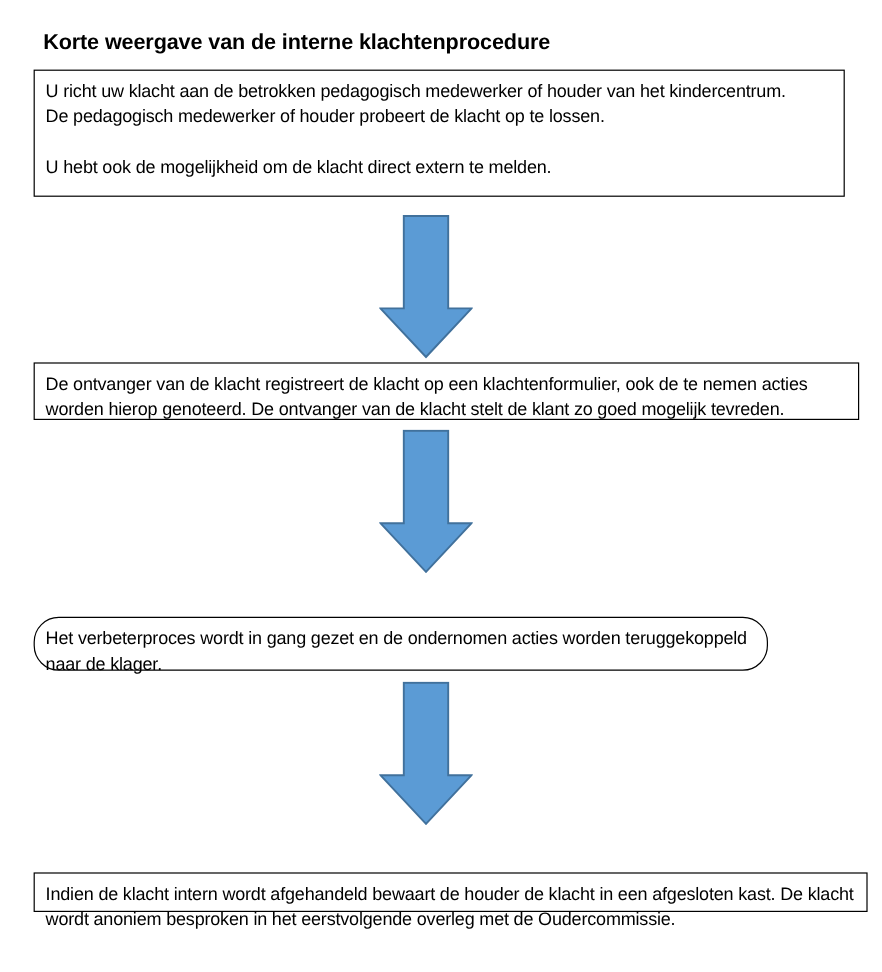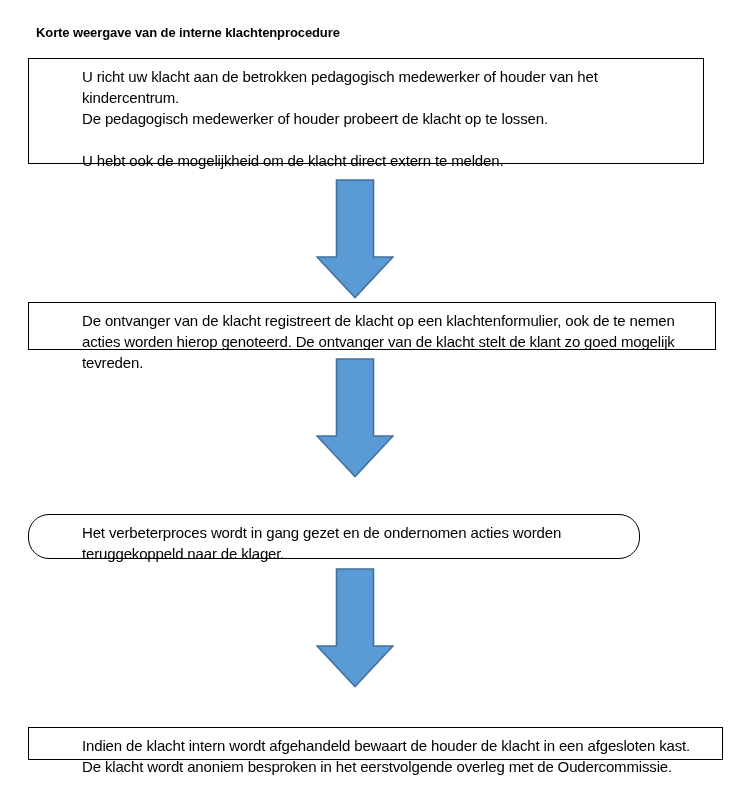--- a/index.html
+++ b/index.html
@@ -17,40 +17,39 @@
   }
   #flowchart {
     position: relative;
     width: 735px;
     height: 810px;
   }
   .title {
     position: absolute;
     left: 36px;
     top: 25px;
-    font-size: 13px;
+    font-size: 18px;
     font-weight: bold;
     letter-spacing: -0.1px;
     color: #000000;
     white-space: nowrap;
   }
   .step-box {
     position: absolute;
     box-sizing: border-box;
     background: #ffffff;
     border: 1px solid #000000;
     padding: 7px 9px 7px 9px;
   }
   .step-text {
     font-size: 15px;
     line-height: 21px;
     color: #000000;
     letter-spacing: -0.15px;
     white-space: pre-line;
-    margin-left: 44px;
   }
   .arrow-wrap {
     position: absolute;
   }
   .arrow-wrap svg {
     display: block;
   }
 </style>
 </head>
 <body>

